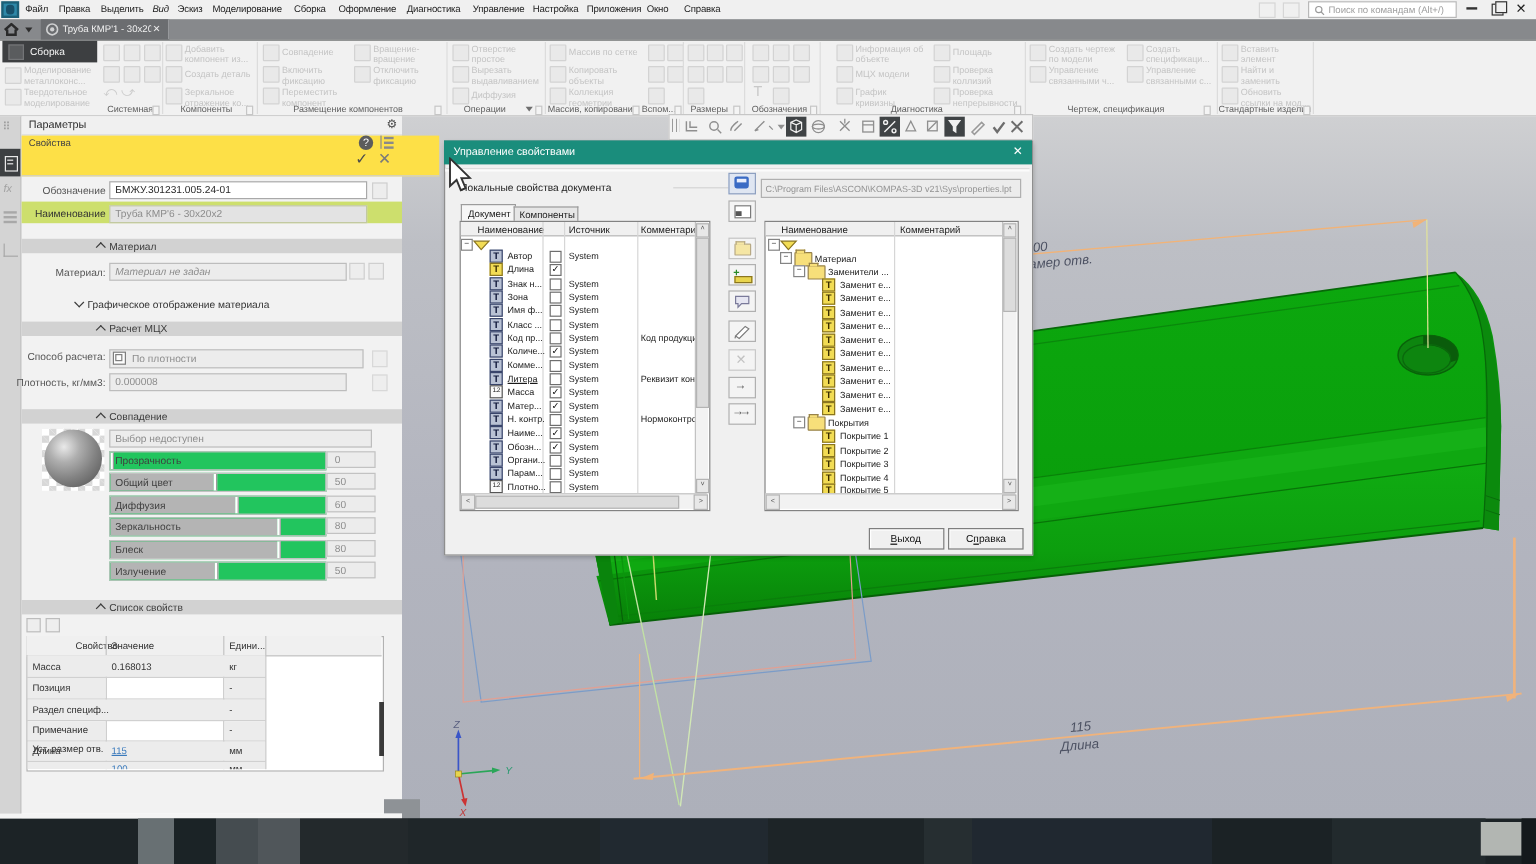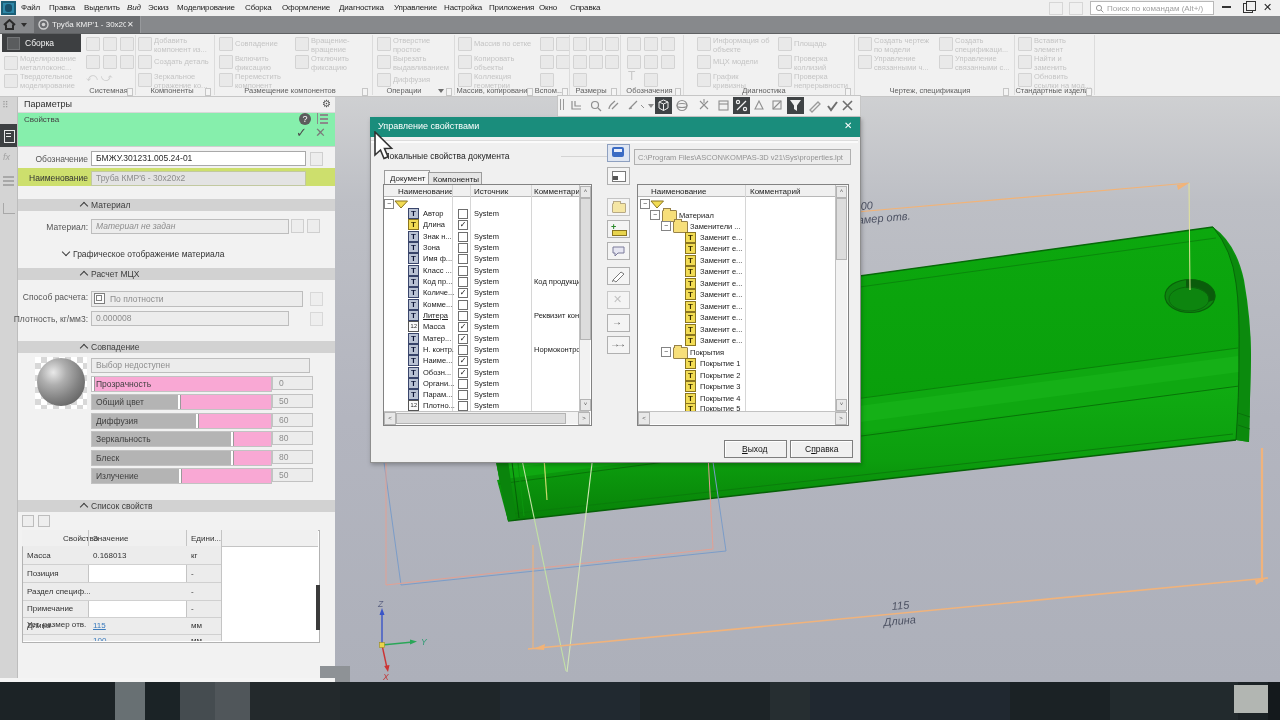--- a/index.html
+++ b/index.html
@@ -8,21 +8,21 @@
 .rt{position:absolute;font-size:7.5px;line-height:8.5px;color:#c4c4c4;white-space:nowrap;}
 .glbl{position:absolute;top:86px;font-size:7.5px;color:#5f5f5f;text-align:center;white-space:nowrap;}
 .gsep{position:absolute;top:35px;height:60px;width:1px;background:#dcdcdc;}
 .gexp{position:absolute;top:88px;width:4px;height:6px;border:1px solid #c6c6c6;background:#f4f4f4;}
 .mitem{position:absolute;top:3px;font-size:8px;letter-spacing:-0.15px;color:#222;white-space:nowrap;}
 .band{position:absolute;left:18px;width:317px;height:12px;background:#d2d2d2;font-size:8.5px;color:#3c3c3c;}
 .caret{position:absolute;left:63px;top:4px;width:5px;height:5px;border-top:1.6px solid #3c3c3c;border-right:1.6px solid #3c3c3c;transform:rotate(-45deg);}
 .bandtxt{position:absolute;left:73px;top:1px;}
 .plabel{position:absolute;font-size:8.5px;color:#555;text-align:right;white-space:nowrap;}
 .pinput{position:absolute;background:#ececec;border:1px solid #bdbdbd;font-size:8.5px;color:#8d8d8d;padding:0 0 0 4px;line-height:13px;white-space:nowrap;overflow:hidden;}
-.sld{position:absolute;left:91px;width:179px;height:14px;background:#f9a8d4;border:1px solid #c2c2c2;overflow:hidden;}
+.sld{position:absolute;left:91px;width:179px;height:14px;background:#22c55e;border:1px solid #c2c2c2;overflow:hidden;}
 .sldf{position:absolute;left:0;top:0;height:14px;background:#b4b4b4;}
 .sldt{position:absolute;top:0;width:2px;height:14px;background:#fff;border-right:1px solid #9a9a9a;}
 .sldl{position:absolute;left:4px;top:2px;font-size:8.5px;color:#3f3f3f;}
 .sldn{position:absolute;left:272px;width:33px;height:12px;background:#ececec;border:1px solid #c2c2c2;font-size:8.5px;color:#8d8d8d;padding-left:6px;line-height:12px;}
 .tcell{position:absolute;font-size:8px;color:#333;white-space:nowrap;}
 .ticon{position:absolute;width:9px;height:9px;border:1px solid #39456b;background:#b9c2d4;color:#0c1436;font-weight:bold;font-size:8px;line-height:9px;text-align:center;}
 .ticon.y{background:#f2dc54;border-color:#8a7520;color:#3a2e00;}
 .num{background:#fafafa;border-color:#555;color:#222;font-weight:normal;font-size:5.5px;letter-spacing:-0.5px;line-height:9px;}
 .cbx{position:absolute;width:8px;height:8px;border:1px solid #6e6e6e;background:#fff;font-size:8px;line-height:7px;text-align:center;color:#111;}
 .fold{position:absolute;width:13px;height:10px;background:#f7df7a;border:1px solid #97824a;border-radius:1px;}
@@ -322,21 +322,21 @@
 </svg>
 <div class="abs" style="left:320px;top:666px;width:30px;height:16px;background:#8e9296;"></div>
 </div>
 <div id="panel">
 
 <div class="abs" style="left:18px;top:97px;width:317px;height:15px;background:#f0f0f0;border-bottom:1px solid #d8d8d8;">
  <div class="abs" style="left:6px;top:2px;font-size:9px;color:#2e2e2e;">Параметры</div>
  <div class="abs" style="left:304px;top:1px;font-size:10px;color:#4e4e4e;">⚙</div>
 </div>
 
-<div class="abs" style="left:18px;top:113px;width:317px;height:33px;background:#86efac;border-bottom:1px solid #cfcfcf;">
+<div class="abs" style="left:18px;top:113px;width:348px;height:33px;background:#fde047;border-bottom:1px solid #cfcfcf;">
  <div class="abs" style="left:6px;top:2px;font-size:8px;color:#444;">Свойства</div>
  <div class="abs" style="left:281px;top:0px;width:12px;height:12px;border-radius:50%;background:#5c5c5c;color:#fff;font-size:9px;text-align:center;line-height:12px;">?</div>
  <div class="abs" style="left:299px;top:0px;width:11px;height:11px;border-left:1px solid #8a8a8a;">
   <div class="abs" style="left:2px;top:1px;width:8px;height:2px;background:#8a8a8a;box-shadow:0 4px #8a8a8a,0 8px #8a8a8a;"></div>
  </div>
  <div class="abs" style="left:278px;top:12px;font-size:13px;color:#4c4c4c;">✓</div>
  <div class="abs" style="left:297px;top:12px;font-size:13px;color:#7a7a7a;">✕</div>
 </div>
 
 <div class="plabel" style="left:0px;top:154px;width:88px;">Обозначение</div>

